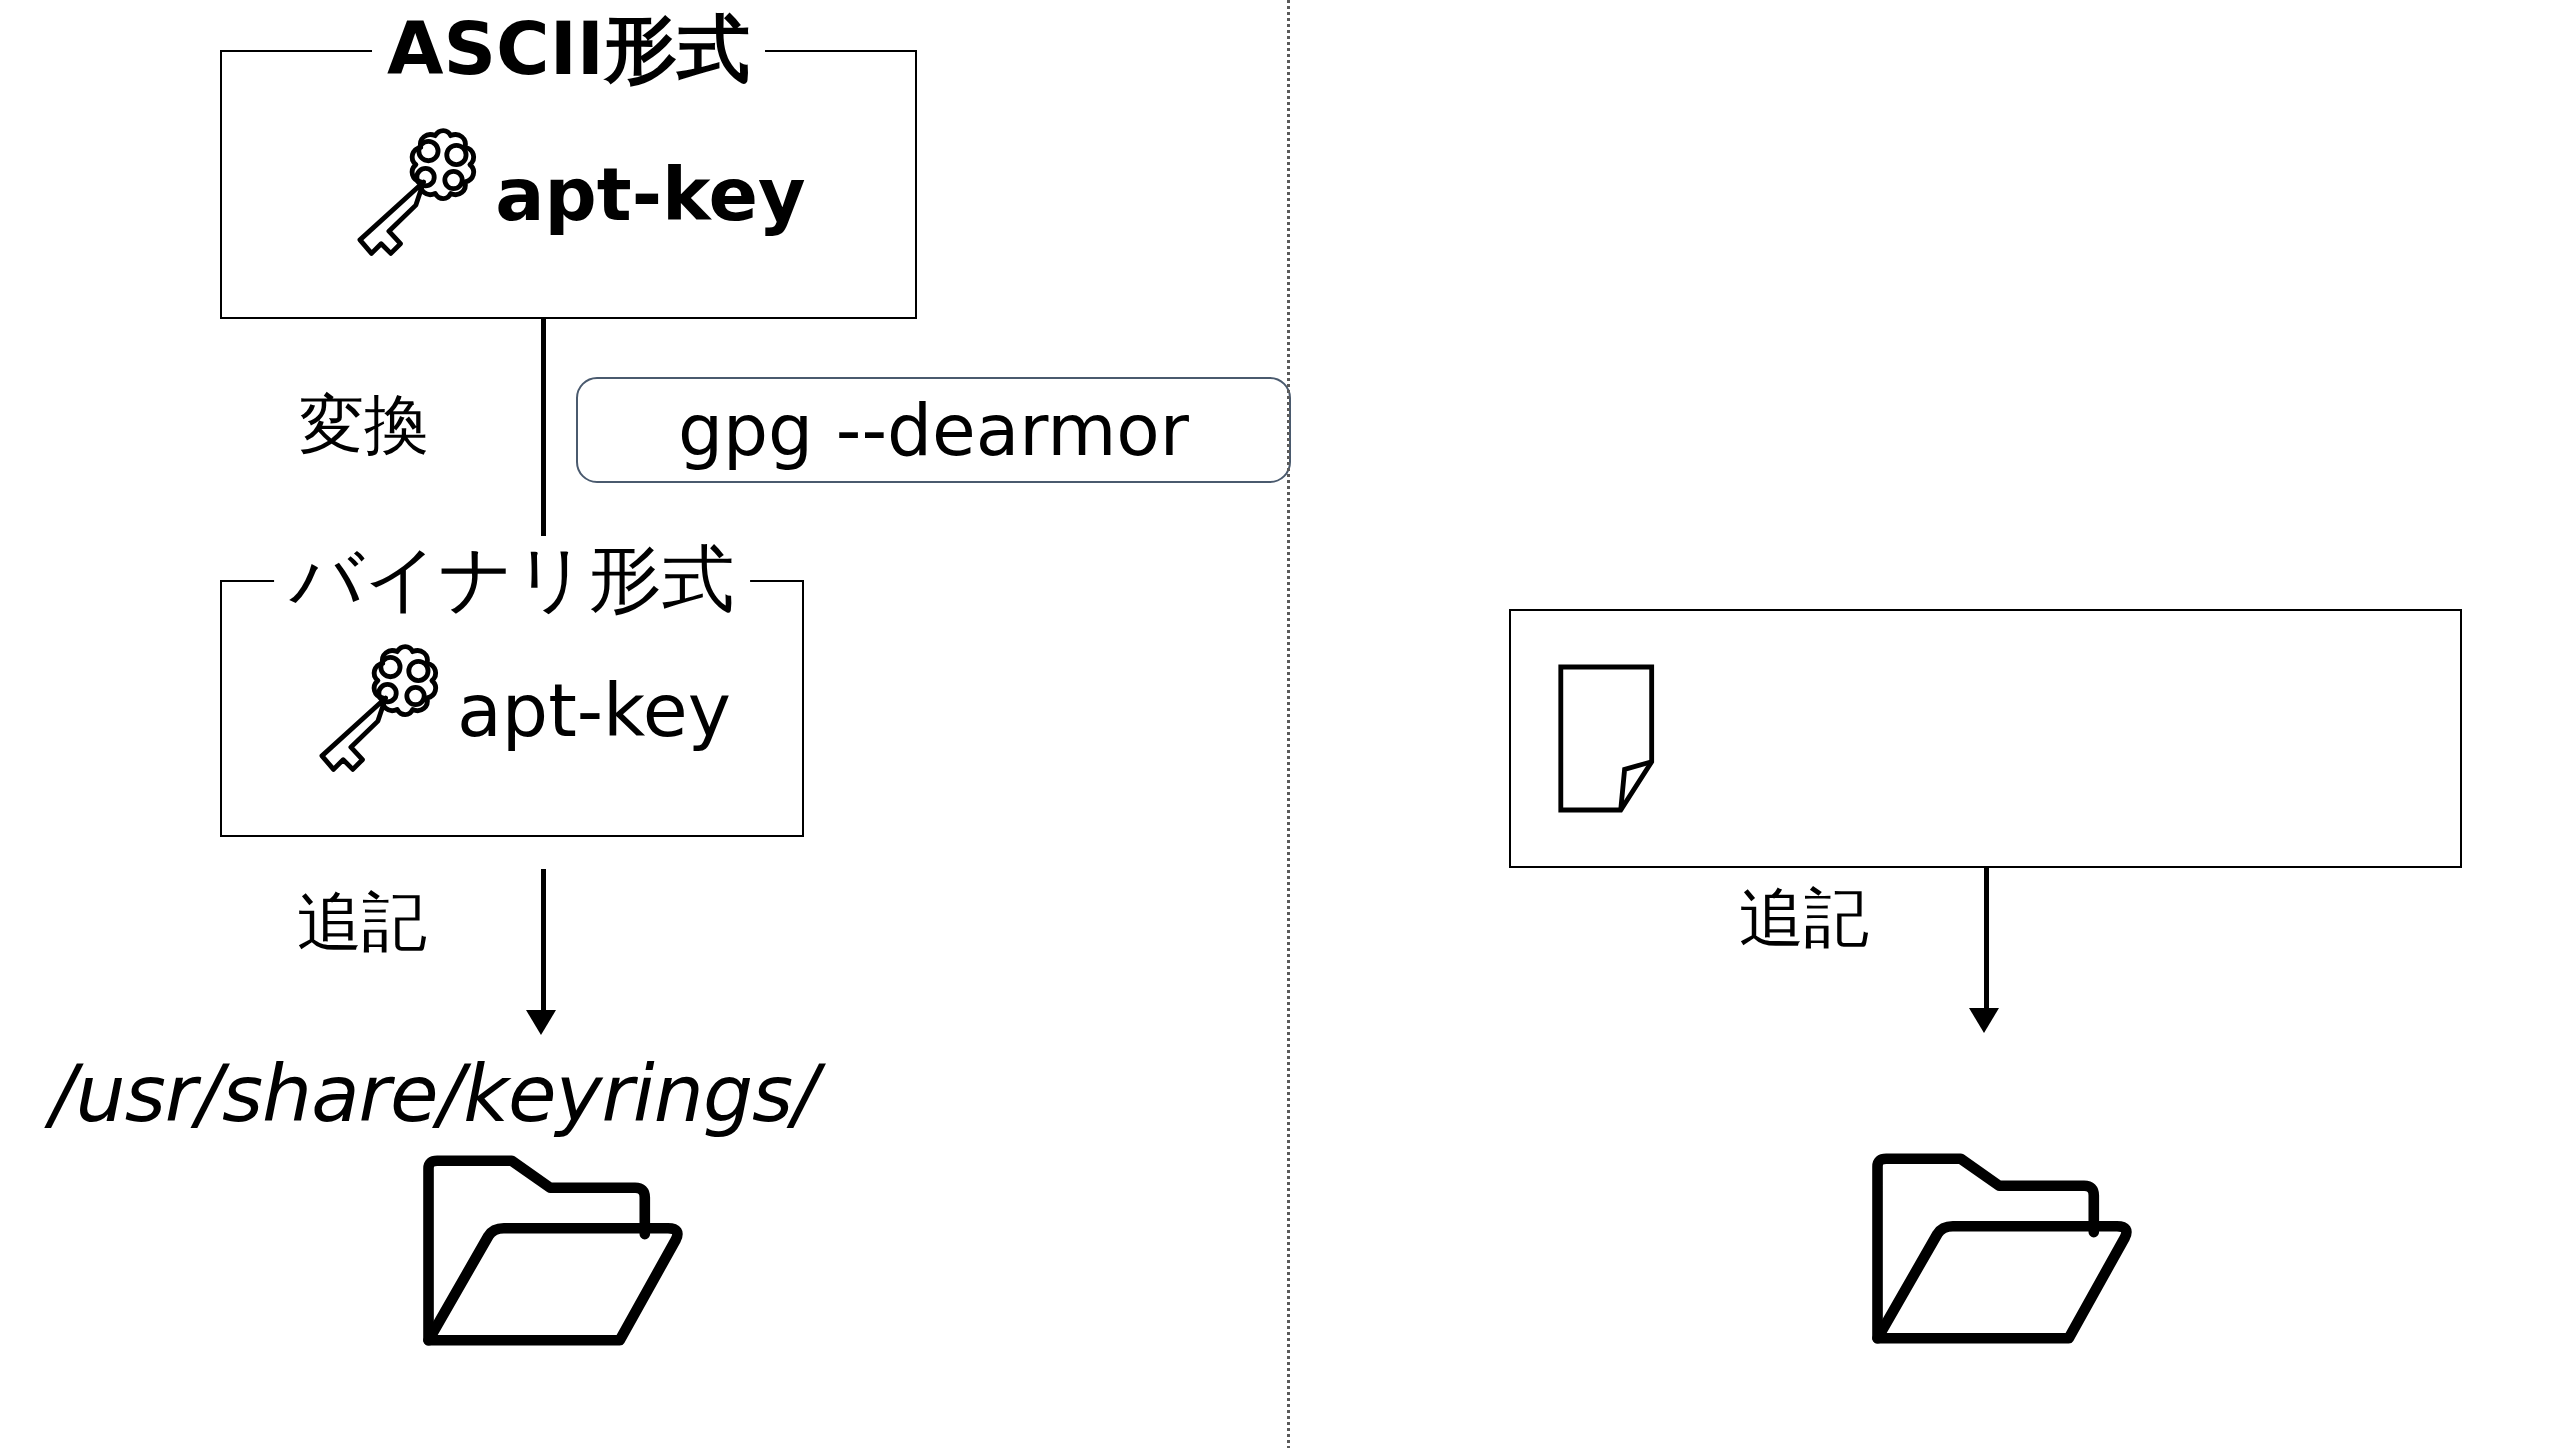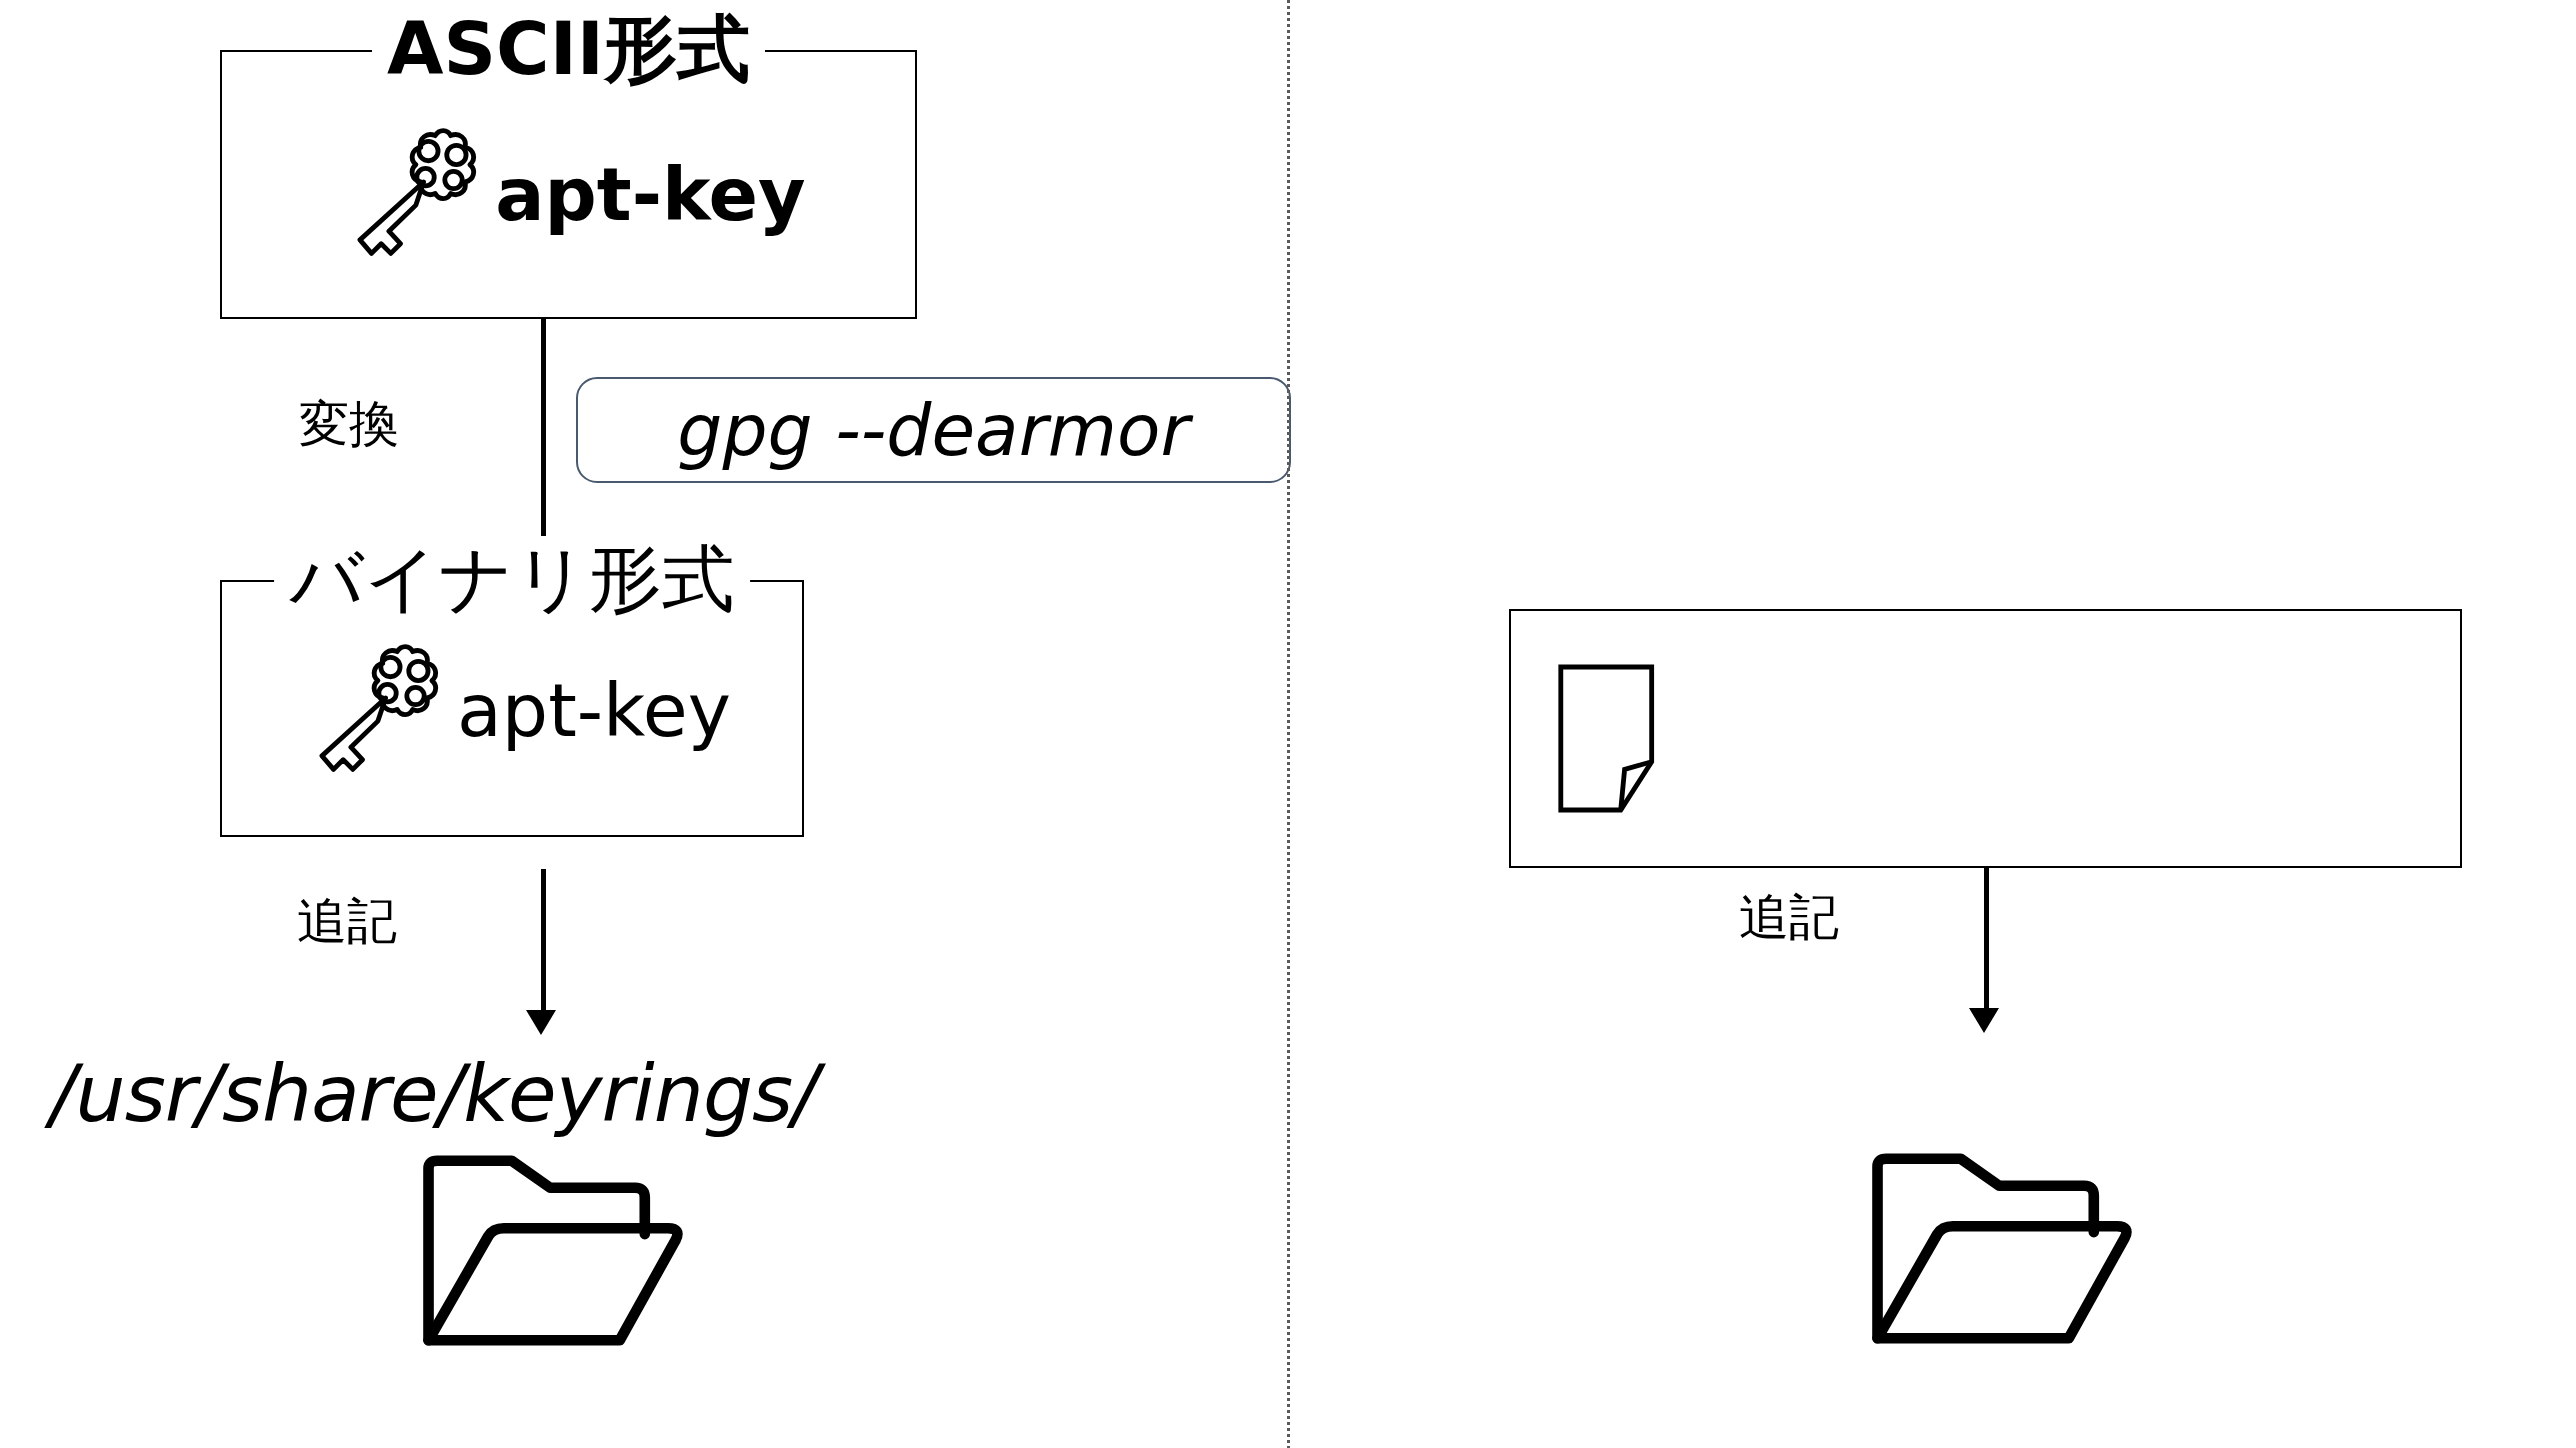--- a/index.html
+++ b/index.html
@@ -65,28 +65,27 @@
     display:flex;
     align-items:center;
     justify-content:center;
     background:#ffffff;
   }
   .chip .code{
     font-family:"DejaVu Sans","Liberation Sans",sans-serif;
     font-size:71px;
     line-height:77px;
     white-space:pre;
-    font-style:italic;
   }
 
   
   .ftext{
     position:absolute;
     white-space:nowrap;
-    font-size:50px;
+    font-size:65px;
     line-height:81px;
   }
   .pathtext{
     position:absolute;
     white-space:nowrap;
     font-size:79px;
     line-height:87px;
     letter-spacing:-1px;
   }
 

